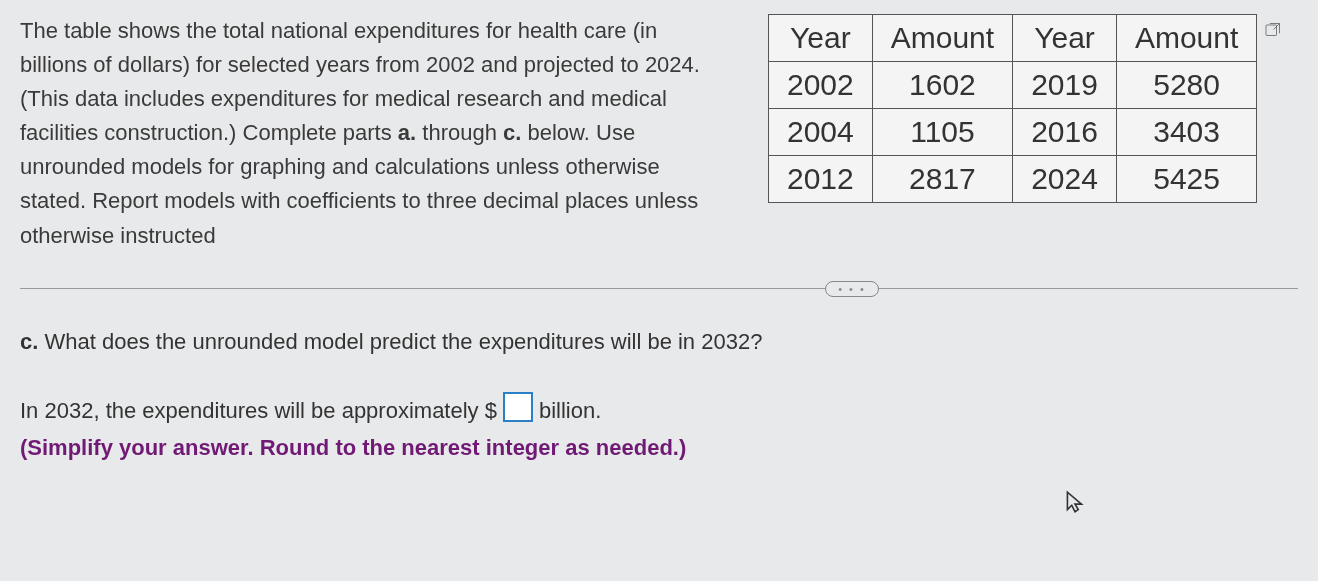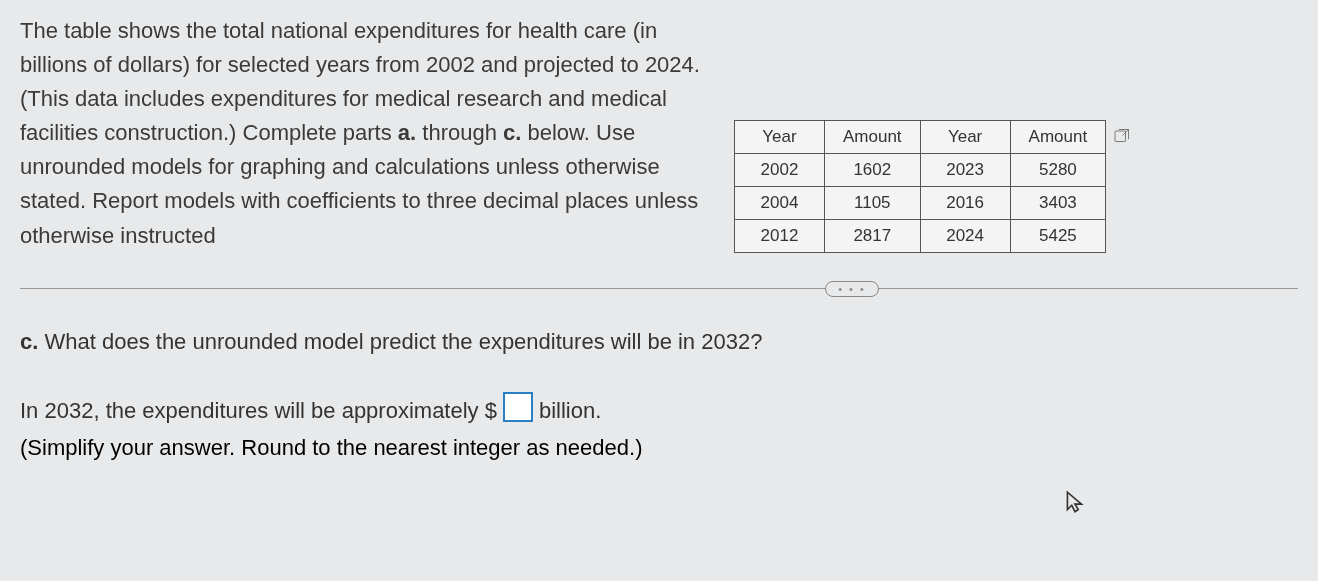--- a/index.html
+++ b/index.html
@@ -13,22 +13,22 @@
       font-size: 22px;
       color: #333;
       width: 1318px;
       height: 581px;
       overflow: hidden;
       position: relative;
       padding: 14px 20px;
     }
     .top-section {
       display: flex;
-      gap: 14px;
-      align-items: flex-end;
+      gap: 48px;
+      align-items: flex-start;
     }
     .problem-text {
       flex: 1;
       line-height: 1.55;
       color: #3a3a3a;
       max-width: 700px;
     }
     .problem-text b {
       font-weight: bold;
     }
@@ -37,21 +37,21 @@
     }
     table {
       border-collapse: collapse;
       background: #f4f4f4;
     }
     td, th {
       border: 1px solid #555;
       padding: 6px 18px;
       text-align: center;
       font-weight: normal;
-      font-size: 17px;
+      font-size: 30px;
       color: #333;
       min-width: 90px;
     }
     th {
       font-weight: normal;
     }
     .popup-icon {
       position: absolute;
       top: 6px;
       right: -24px;
@@ -111,21 +111,22 @@
       width: 30px;
       height: 30px;
       border: 2px solid #2b7fc6;
       background: #fff;
       vertical-align: middle;
       position: relative;
       top: 4px;
       margin: 0 2px;
     }
     .hint {
-      color: #000000;
+      color: #701a75;
+      font-weight: bold;
     }
     .cursor {
       position: absolute;
       right: 230px;
       bottom: 60px;
     }
     .cursor svg {
       width: 26px;
       height: 26px;
       fill: none;
@@ -146,21 +147,21 @@
       <tbody>
           <tr>
         <th>Year</th>
         <th>Amount</th>
         <th>Year</th>
         <th>Amount</th>
       </tr>
       <tr>
         <td>2002</td>
         <td>1602</td>
-        <td>2023</td>
+        <td>2019</td>
         <td>5280</td>
       </tr>
       <tr>
         <td>2004</td>
         <td>1105</td>
         <td>2016</td>
         <td>3403</td>
       </tr>
       <tr>
         <td>2012</td>

